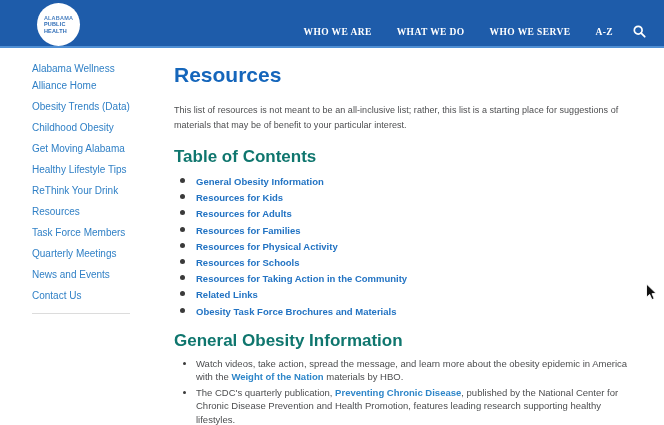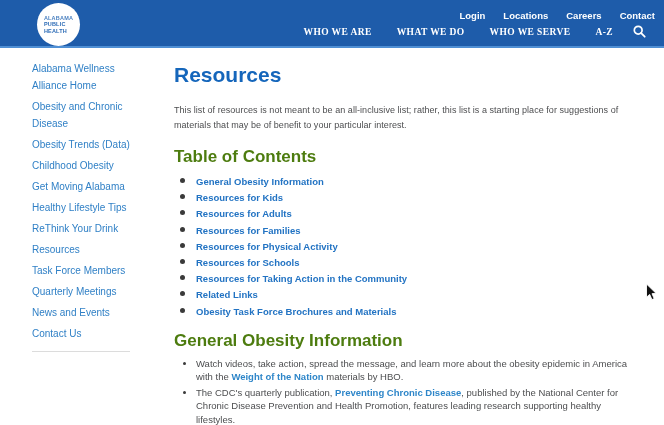--- a/index.html
+++ b/index.html
@@ -44,21 +44,21 @@
   }
   .side-divider { width:98px; border-top:1px solid #dcdcdc; margin-top:9px; }
 
   .main-col { flex:1; padding:14px 22px 0 37px; min-width:0; }
 
   .page-title { margin:0; font-size:21px; line-height:25px; color:#1566bb; font-weight:bold; }
   .intro {
     margin:16px 0 0; font-size:9px; line-height:14.5px;
     color:#4d4e50; max-width:452px; letter-spacing:0.05px;
   }
-  .section-heading { margin:14px 0 0; font-size:17px; line-height:21px; color:#4d7c0f; font-weight:bold; }
+  .section-heading { margin:14px 0 0; font-size:17px; line-height:21px; color:#0f766e; font-weight:bold; }
   .gen-heading { margin-top:11px; }
 
   .toc-list { margin:6px 0 0; padding:0 0 0 22px; list-style:disc; }
   .toc-list li { line-height:14.2px; }
   .toc-list li::marker { color:#3a3a3a; }
   .toc-link { color:#2273c3; font-weight:bold; font-size:9.5px; }
 
   .g-list { margin:6px 0 0; padding:0 0 3px 22px; list-style:disc; max-width:470px; }
   .g-item { font-size:9.5px; line-height:13.2px; color:#4d4e50; margin-bottom:3px; }
   .g-item::marker { color:#3a3a3a; }
@@ -71,23 +71,20 @@
 
 <header class="site-header">
   <div class="logo-circle">
     <div class="logo-text">
       <div class="l1">ALABAMA</div>
       <div>PUBLIC</div>
       <div>HEALTH</div>
     </div>
   </div>
 
-  <nav class="utility-nav">
-    
-  <a class="u-link">Login</a><a class="u-link">Locations</a><a class="u-link">Careers</a><a class="u-link">Contact</a></nav>
 
   <nav class="main-nav">
     <span class="nav-links">
 
     <a class="m-link">WHO WE ARE</a>
         <a class="m-link">WHAT WE DO</a>
         <a class="m-link">WHO WE SERVE</a>
         <a class="m-link">A-Z</a>
       </span>
     <span class="search-btn">
@@ -98,21 +95,20 @@
     </span>
   </nav>
 </header>
 
 <div class="content">
 
   <aside class="sidebar-col">
     <nav class="side-nav">
 
     <a class="side-link">Alabama Wellness Alliance Home</a>
-        <a class="side-link">Obesity and Chronic Disease</a>
         <a class="side-link">Obesity Trends (Data)</a>
         <a class="side-link">Childhood Obesity</a>
         <a class="side-link">Get Moving Alabama</a>
         <a class="side-link">Healthy Lifestyle Tips</a>
         <a class="side-link">ReThink Your Drink</a>
         <a class="side-link">Resources</a>
         <a class="side-link">Task Force Members</a>
         <a class="side-link">Quarterly Meetings</a>
         <a class="side-link">News and Events</a>
         <a class="side-link">Contact Us</a>

